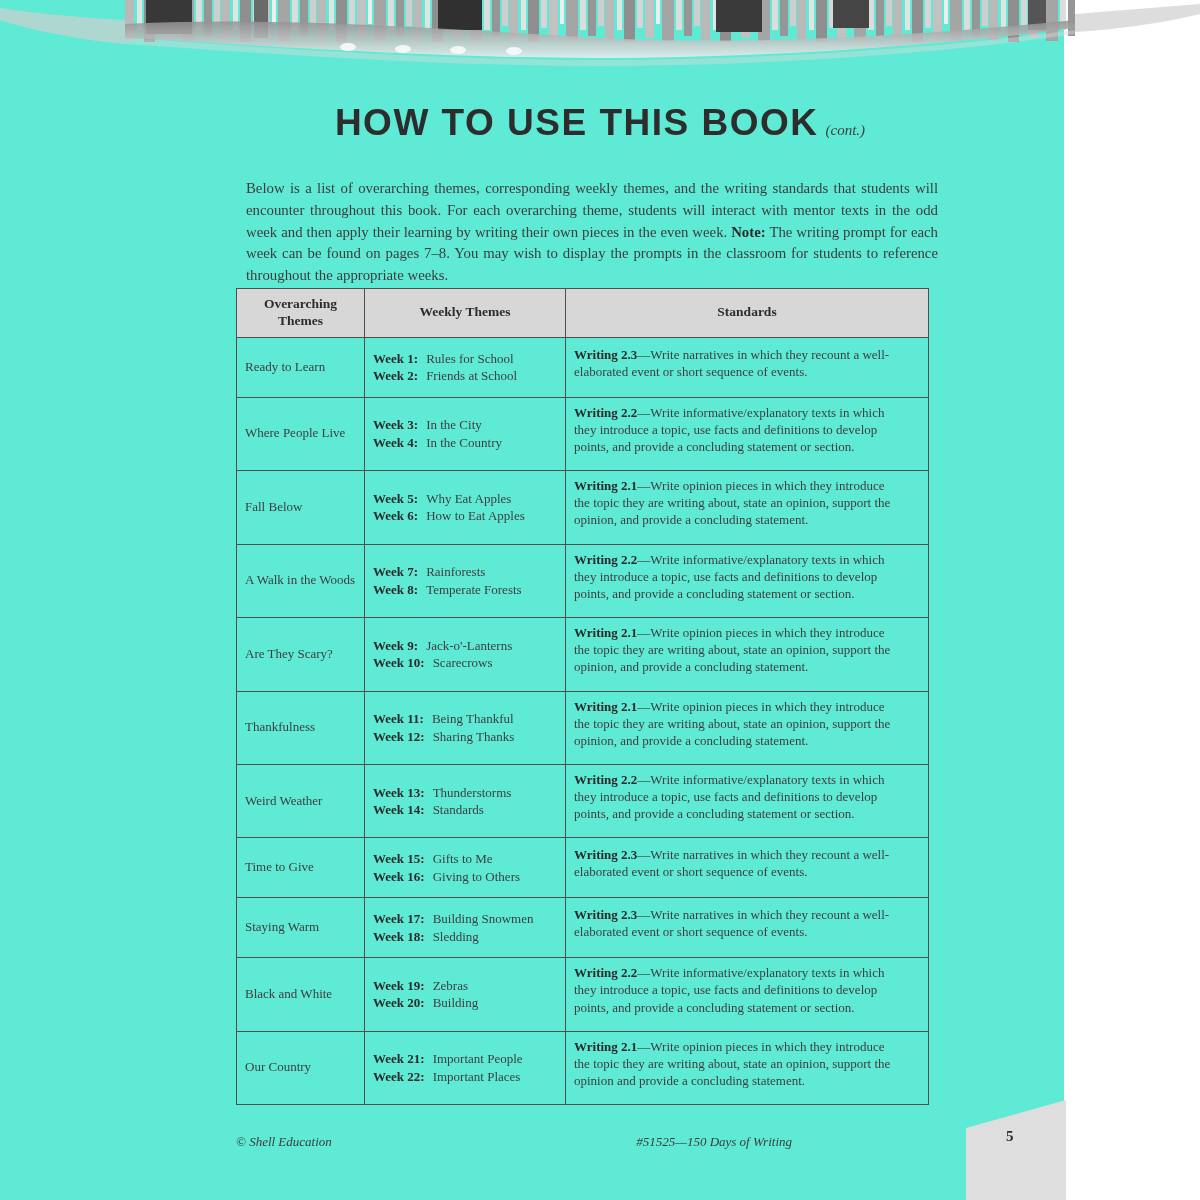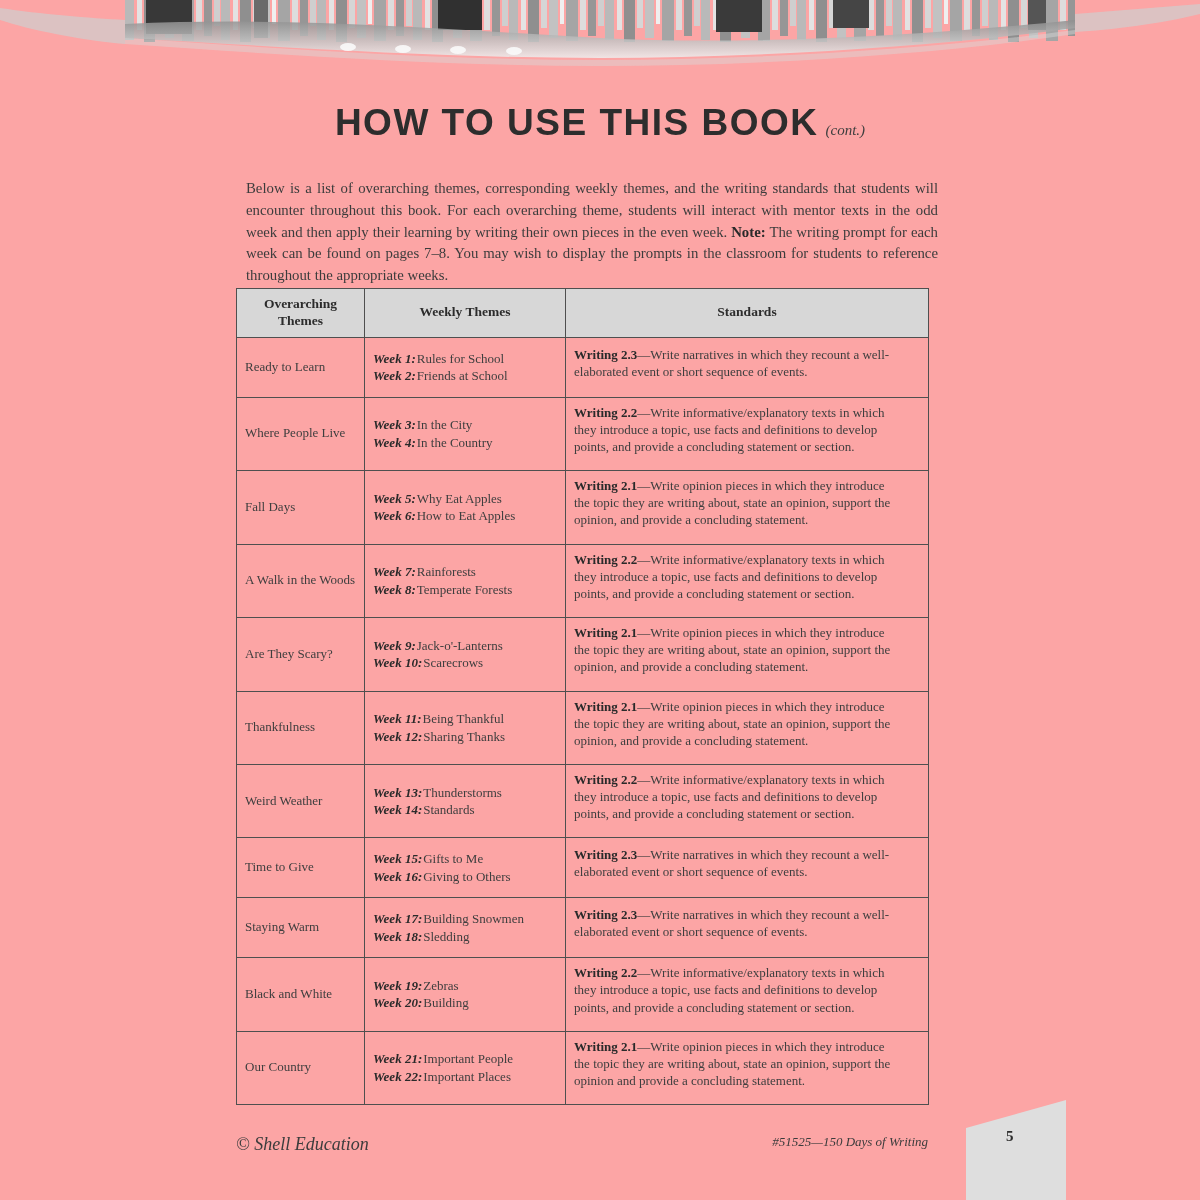--- a/index.html
+++ b/index.html
@@ -1,20 +1,20 @@
 <!DOCTYPE html>
 <html><head>
 <meta charset="utf-8">
 <style>
   html,body { margin:0; padding:0; }
   body {
     width:1200px; height:1200px; background:#ffffff; overflow:hidden;
     font-family:"Liberation Serif", serif; color:#3e3e3e;
   }
-  .page { position:relative; width:1200px; height:1200px; background:#fca5a5; }
+  .page { position:relative; width:1064px; height:1200px; background:#5eead4; }
 
   
   .top-deco { position:absolute; top:0; left:0; width:1200px; height:92px; }
 
   
   .title-row { position:absolute; top:102px; left:0; width:1200px; text-align:center; white-space:nowrap; }
   .title {
     font-family:"Liberation Sans", sans-serif; font-weight:900; font-size:37px;
     letter-spacing:1.5px; color:#2d2d2d;
   }
@@ -34,24 +34,24 @@
   }
   table.themes th, table.themes td { border:1px solid #4f4f4f; vertical-align:middle; }
   table.themes th {
     background:#d7d7d7; font-size:13.5px; font-weight:bold; color:#2c2c2c;
     padding:7px 4px; text-align:center; line-height:1.25;
   }
   td.tc { font-size:13px; padding:21px 8px; line-height:1.3; }
   td.wc { font-size:13px; padding:4px 8px; line-height:1.35; }
   td.sc { font-size:13px; padding:6px 26px 15px 8px; line-height:1.32; }
   .b { font-weight:bold; color:#2a2a2a; }
-  .wl { margin-right:1px;font-style:italic; }
-
-  
-  .footer-left  { position:absolute; top:1134px; left:236px;  font-style:italic; font-size:18px; color:#3c3c3c; }
+  .wl { margin-right:8px; }
+
+  
+  .footer-left  { position:absolute; top:1134px; left:236px;  font-style:italic; font-size:13px; color:#3c3c3c; }
   .footer-right { position:absolute; top:1134px; right:272px; font-style:italic; font-size:13px; color:#3c3c3c; }
 
   
   .corner-tab {
     position:absolute; left:966px; top:1097px; width:100px; height:103px;
     background:#dedede; clip-path:polygon(0 30%, 100% 3%, 100% 100%, 0 100%);
   }
   .page-num {
     position:absolute; left:1006px; top:1128px; font-weight:bold;
     font-size:15px; color:#2d2d2d;
@@ -135,21 +135,21 @@
     <tr>
       <td class="tc">Where People Live</td>
       <td class="wc">
         <div><span class="b wl">Week 3:</span><span>In the City</span></div>
         <div><span class="b wl">Week 4:</span><span>In the Country</span></div>
       </td>
       <td class="sc"><span class="b">Writing 2.2</span><span>—Write informative/explanatory texts in which they introduce a topic, use facts and definitions to develop points, and provide a concluding statement or section.</span></td>
     </tr>
 
     <tr>
-      <td class="tc">Fall Days</td>
+      <td class="tc">Fall Below</td>
       <td class="wc">
         <div><span class="b wl">Week 5:</span><span>Why Eat Apples</span></div>
         <div><span class="b wl">Week 6:</span><span>How to Eat Apples</span></div>
       </td>
       <td class="sc"><span class="b">Writing 2.1</span><span>—Write opinion pieces in which they introduce the topic they are writing about, state an opinion, support the opinion, and provide a concluding statement.</span></td>
     </tr>
 
     <tr>
       <td class="tc">A Walk in the Woods</td>
       <td class="wc">

